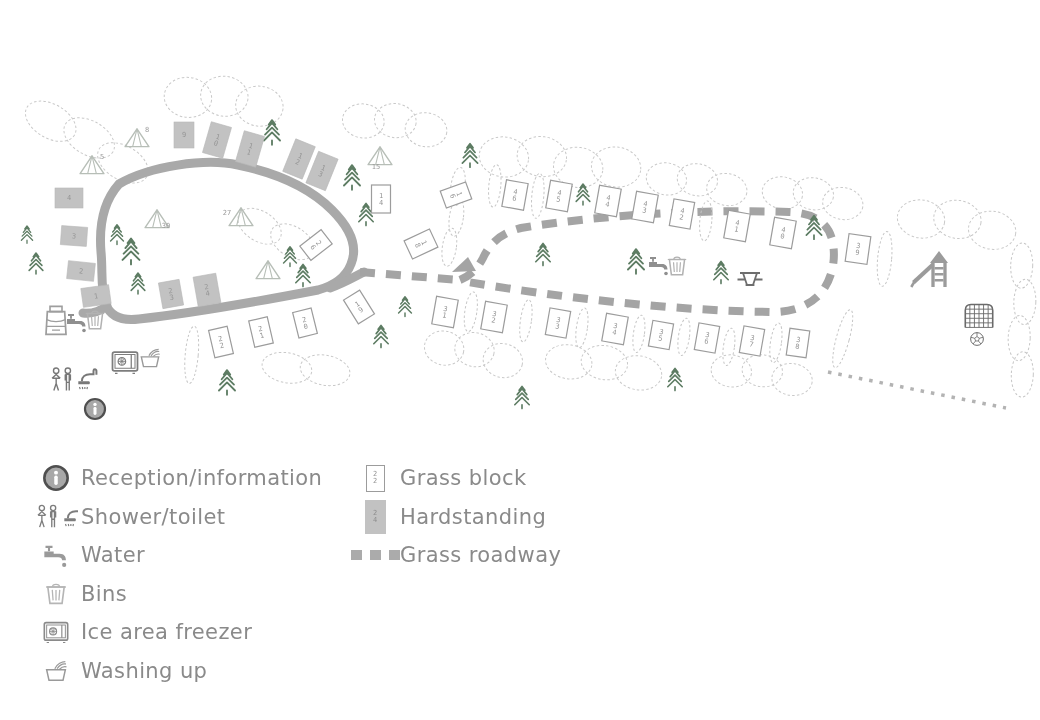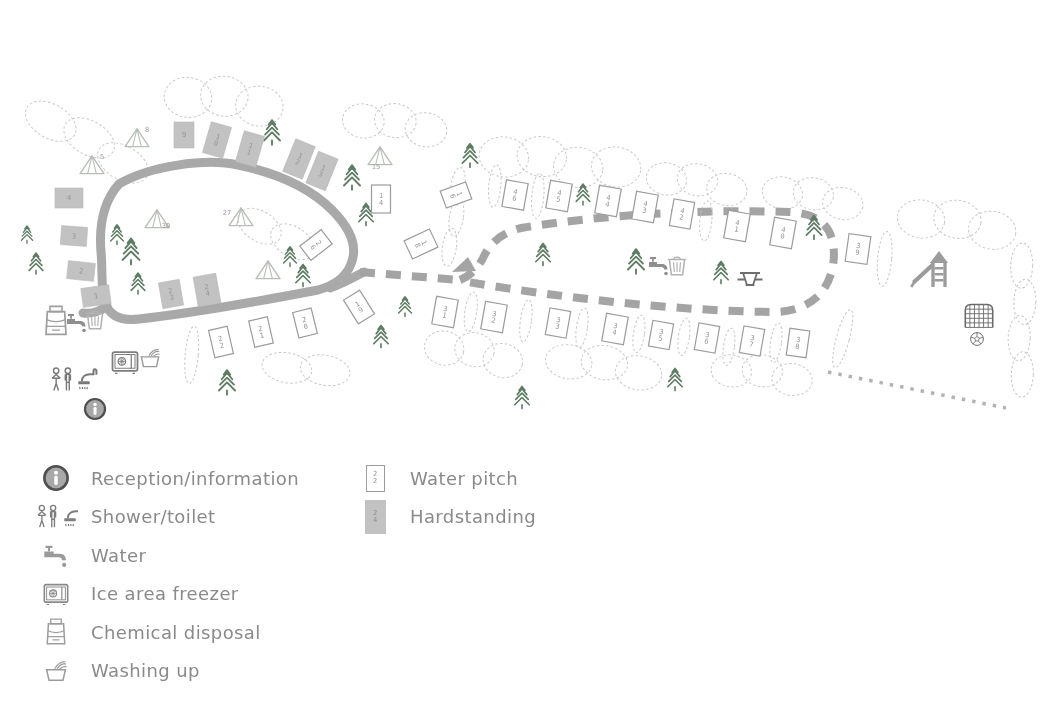--- a/index.html
+++ b/index.html
@@ -16,21 +16,21 @@
   text.numG,text.numH{fill:#949494;font-size:7px;font-family:"DejaVu Sans Mono",monospace;}
   text.tentNum{fill:#9a9a9a;font-size:7px;font-family:"DejaVu Sans Mono",monospace;}
   .tree-d{fill:none;stroke:#c9c9c9;stroke-width:1;stroke-dasharray:2.5 2.2;}
   .hedge{fill:none;stroke:#c6c6c6;stroke-width:1;stroke-dasharray:2.4 2.2;}
   
   .legend-col{position:absolute;}
   #legend-col1{left:34px;top:459px;}
   #legend-col2{left:353px;top:459px;}
   .lrow{display:flex;align-items:center;height:38.5px;}
   .licon{width:44px;display:flex;justify-content:center;align-items:center;flex:none;}
-  .llabel{margin-left:13px;font-size:18px;color:#8a8a8a;letter-spacing:.4px;white-space:nowrap;}
+  .llabel{margin-left:3px;font-size:21px;color:#8a8a8a;letter-spacing:.4px;white-space:nowrap;}
   .swG{width:19px;height:27px;background:#fff;border:1.2px solid #9c9c9c;box-sizing:border-box;
        display:flex;flex-direction:column;align-items:center;justify-content:center;
        font-size:7px;line-height:7px;color:#949494;font-family:"DejaVu Sans Mono",monospace;}
   .swH{width:21px;height:34px;background:#c2c2c2;display:flex;flex-direction:column;align-items:center;
        justify-content:center;font-size:7px;line-height:7px;color:#8d8d8d;font-family:"DejaVu Sans Mono",monospace;}
   .swRoad{width:52px;height:10px;background:#ababab;}
   .swDash{display:flex;gap:8px;}
   .swDash i{width:11px;height:10px;background:#ababab;display:block;}
 </style>
 </head>
@@ -491,55 +491,65 @@
         <div class="licon">
           <svg width="28" height="28">
             <use href="#sym-tap" xlink:href="#sym-tap" x="0" y="0" width="28" height="28" style="color:#9a9a9a"></use>
           </svg>
         </div>
         <span class="llabel">Water</span>
       </div>
       <div class="lrow">
         <div class="licon">
           <svg width="28" height="28">
+            <use href="#sym-bin" xlink:href="#sym-bin" x="0" y="0" width="28" height="28" style="color:#b5b5b5"></use>
+          </svg>
+        </div>
+        <span class="llabel">Bins</span>
+      </div>
+      <div class="lrow">
+        <div class="licon">
+          <svg width="28" height="28">
             <use href="#sym-freezer" xlink:href="#sym-freezer" x="0" y="0" width="28" height="28" style="color:#8a8a8a"></use>
           </svg>
         </div>
         <span class="llabel">Ice area freezer</span>
-      </div>
-      <div class="lrow">
-        <div class="licon">
-          <svg width="28" height="28">
-            <use href="#sym-chem" xlink:href="#sym-chem" x="0" y="0" width="28" height="28" style="color:#9e9e9e"></use>
-          </svg>
-        </div>
-        <span class="llabel">Chemical disposal</span>
       </div>
       <div class="lrow">
         <div class="licon">
           <svg width="28" height="28">
             <use href="#sym-washup" xlink:href="#sym-washup" x="0" y="0" width="28" height="28" style="color:#9a9a9a"></use>
           </svg>
         </div>
         <span class="llabel">Washing up</span>
       </div>
     </div>
   <div id="legend-col2" class="legend-col">
       <div class="lrow">
         <div class="licon">
           <div class="swG">
             <span>2</span>
             <span>2</span>
           </div>
         </div>
-        <span class="llabel">Water pitch</span>
+        <span class="llabel">Grass block</span>
       </div>
       <div class="lrow">
         <div class="licon">
           <div class="swH">
             <span>2</span>
             <span>4</span>
           </div>
         </div>
         <span class="llabel">Hardstanding</span>
       </div>
+      <div class="lrow">
+        <div class="licon">
+          <div class="swDash">
+            <i></i>
+            <i></i>
+            <i></i>
+          </div>
+        </div>
+        <span class="llabel">Grass roadway</span>
+      </div>
     </div>
 </div>
 
 </body></html>

